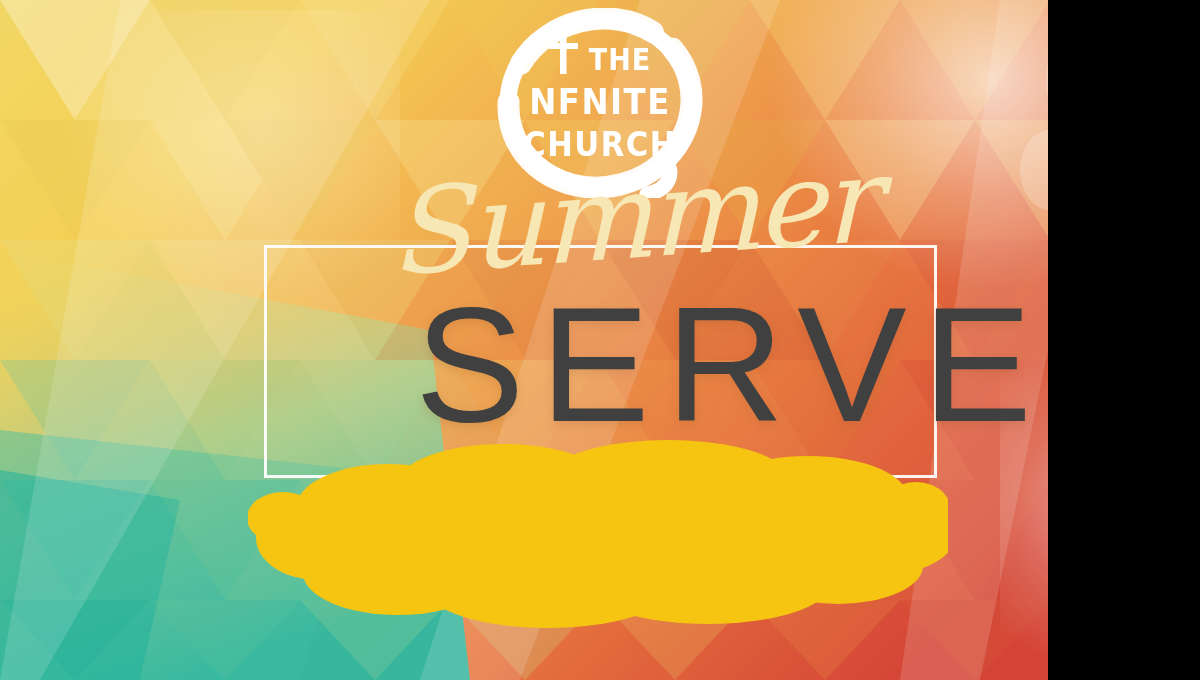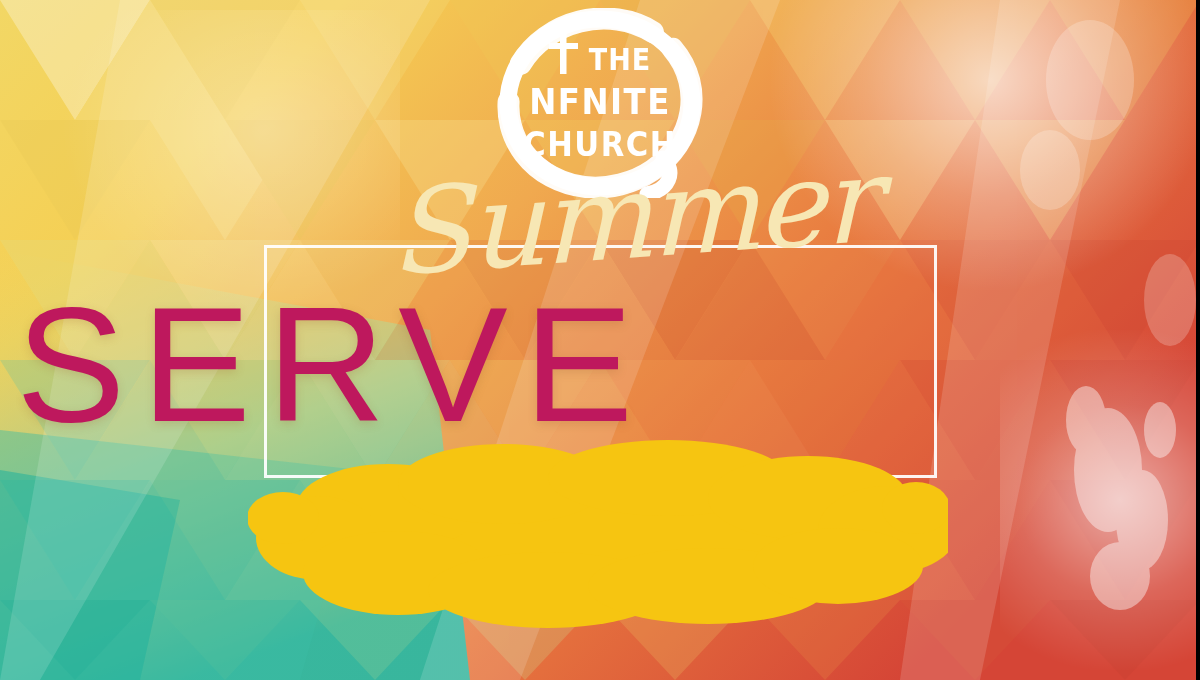--- a/index.html
+++ b/index.html
@@ -1,18 +1,18 @@
 <!DOCTYPE html>
 <html><head>
 <meta charset="utf-8">
 <style>
   html,body{margin:0;padding:0;background:#000;}
   #poster{
     position:relative;
-    width:1196px;height:680px;
+    width:1048px;height:680px;
     overflow:hidden;
     font-family:"Liberation Sans", sans-serif;
     background:#f2c84b;
   }
   
   .bg{position:absolute;inset:0;}
   .bg svg{display:block;width:1200px;height:680px;}
   .glow-a{
     position:absolute;left:760px;top:-140px;width:460px;height:440px;
     background:radial-gradient(ellipse at center, rgba(255,255,255,.65) 0%, rgba(255,255,255,.25) 38%, rgba(255,255,255,0) 68%);
@@ -65,27 +65,27 @@
   #blob svg{display:block;}
 
   
   #summer-script{
     position:absolute;left:400px;top:168px;width:420px;height:135px;
   }
   #summer-script svg{display:block;overflow:visible;}
 
   
   #serve{
-    position:absolute;left:0;right:0;top:283px;
-    text-align:left;
+    position:absolute;left:14px;right:0;top:283px;
+    text-align:right;
     font-family:"Liberation Sans","DejaVu Sans",sans-serif;
     font-weight:normal;
     font-size:164px;
     line-height:1;
-    color:#be185d;
+    color:#404040;
     letter-spacing:16px;
     text-indent:16px;
     text-shadow:0 3px 10px rgba(150,90,40,.22);
   }
 
   
   #schedule{
     position:absolute;left:0;right:0;top:452px;
     text-align:center;
     line-height:1.17;

